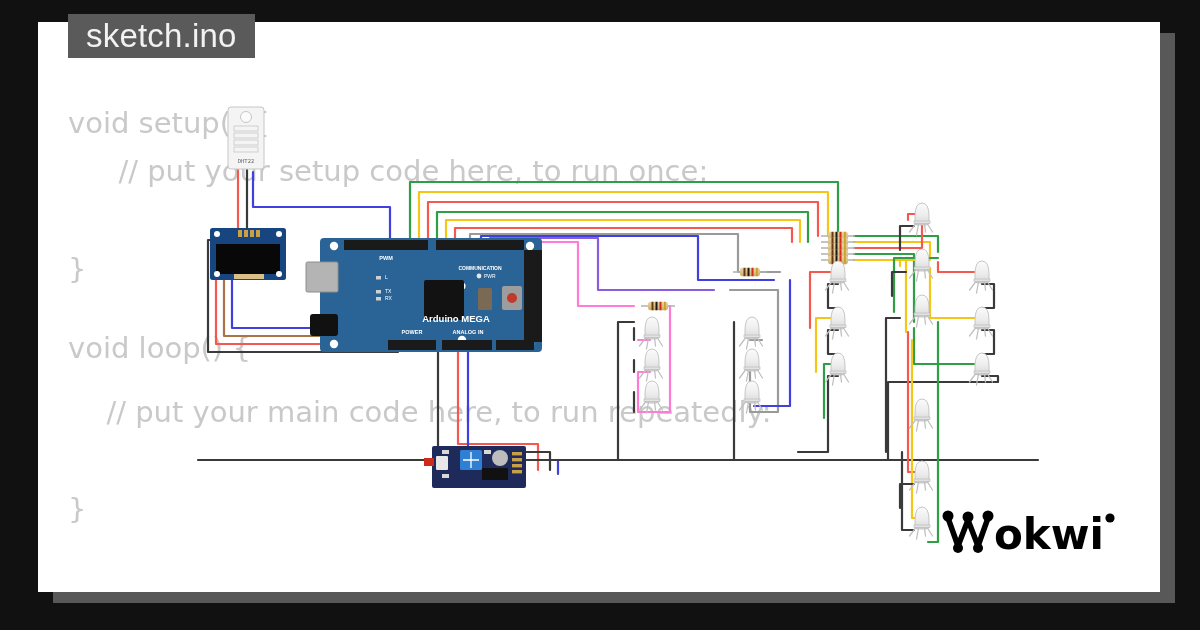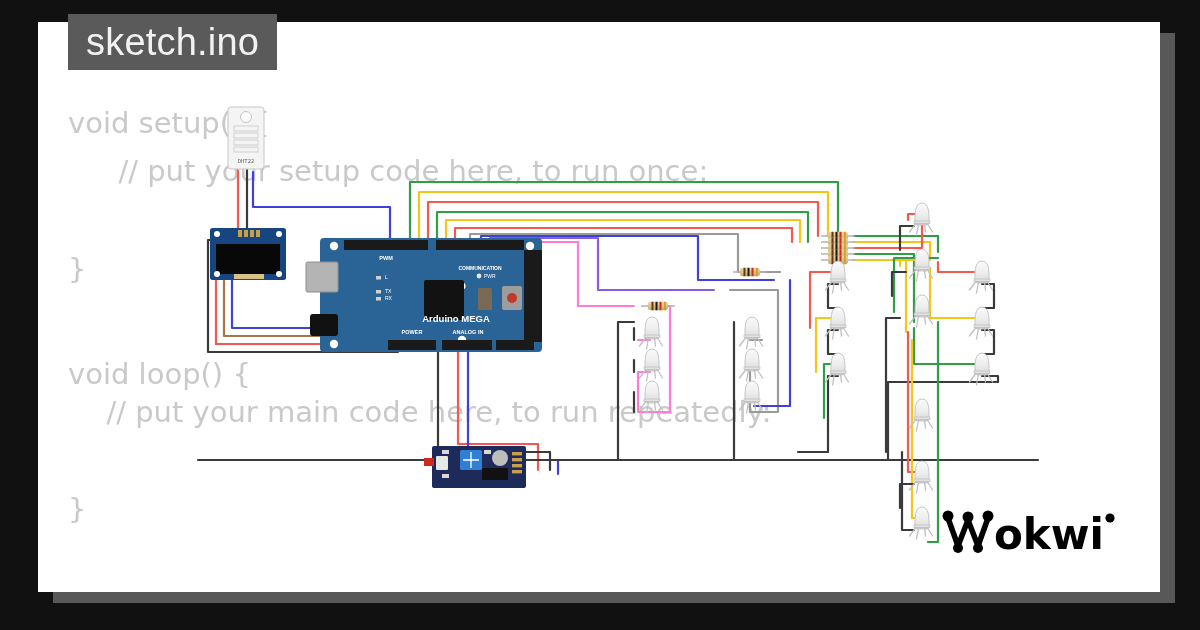--- a/index.html
+++ b/index.html
@@ -21,44 +21,44 @@
   .canvas {
     position: absolute; left: 38px; top: 22px;
     width: 1122px; height: 570px;
     background: #ffffff;
     overflow: hidden;
   }
 
   
   .tab {
     position: absolute; left: 68px; top: 14px;
-    height: 56px; padding: 0 18px;
+    height: 44px; padding: 0 18px;
     display: flex; align-items: center;
     background: #5a5a5a; color: #f2f2f2;
-    font-size: 38px; letter-spacing: .2px;
+    font-size: 33px; letter-spacing: .2px;
     z-index: 40;
   }
 
   
   .code {
     position: absolute; left: 0; top: 0;
     width: 1122px; height: 570px;
     z-index: 5; pointer-events: none;
   }
   .code-line {
     position: absolute;
     color: #c9c9c9;
     font-family: "DejaVu Sans", sans-serif;
     font-size: 29px;
     white-space: pre;
   }
   .cl0 { left: 30px; top: 84px; }
   .cl1 { left: 62px; top: 132px; }
   .cl2 { left: 30px; top: 230px; }
-  .cl3 { left: 30px; top: 335px; }
+  .cl3 { left: 30px; top: 309px; }
   .cl4 { left: 50px; top: 373px; }
   .cl5 { left: 30px; top: 470px; }
 
   
   .logo { position: absolute; right: 40px; bottom: 32px; z-index: 30; }
 
   
   .circuit { position: absolute; left: 0; top: 0; width: 1122px; height: 570px; z-index: 20; }
 </style>
 </head>

